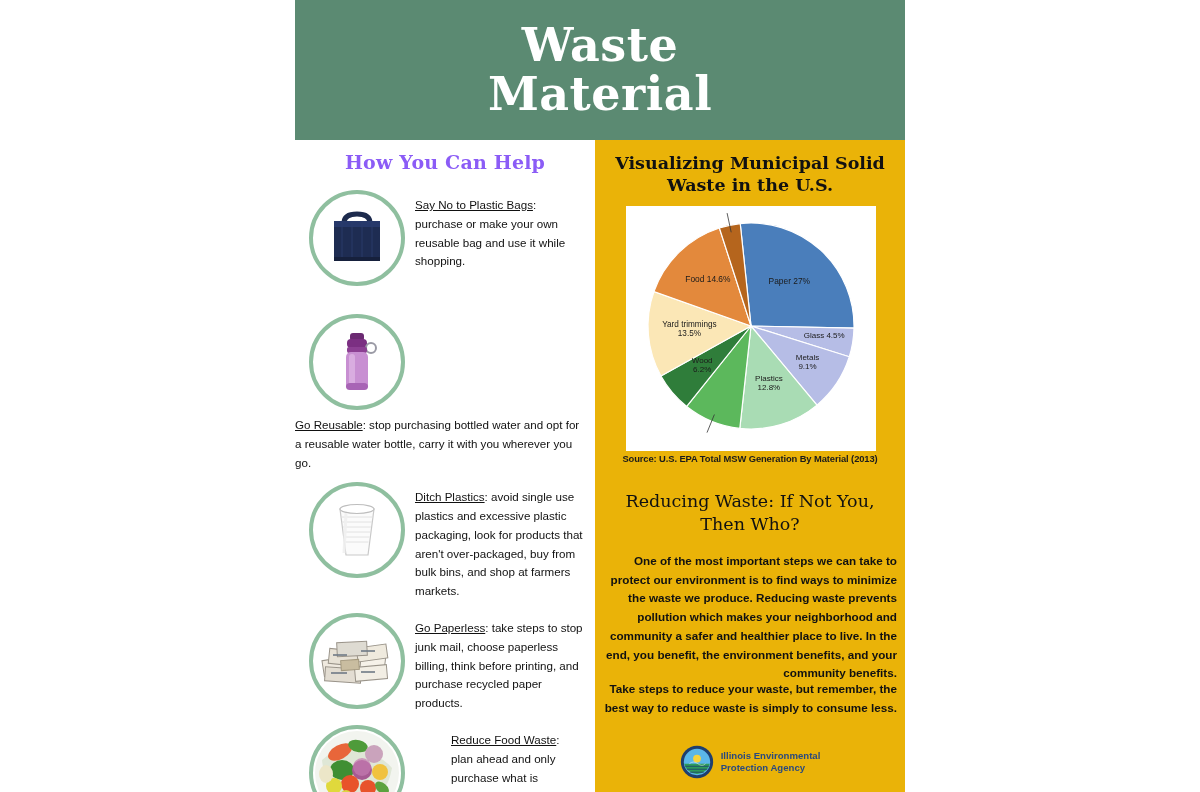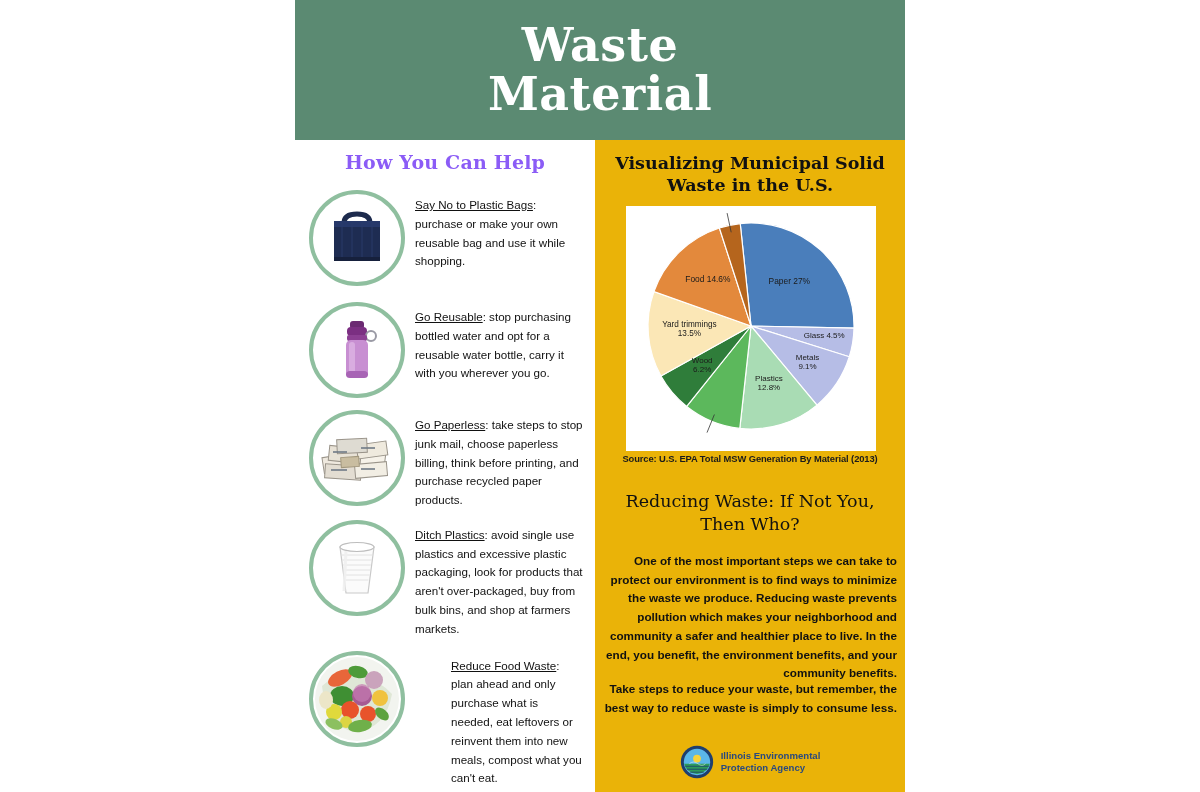--- a/index.html
+++ b/index.html
@@ -38,21 +38,21 @@
     background:#ffffff;box-sizing:border-box;
   }
   .tip-text{
     flex:1 1 auto;font-size:11.6px;line-height:1.62;color:#111;
     padding-right:12px;padding-top:6px;
   }
   .tip-term{text-decoration:underline;}
 
   
   .tip-1{margin-top:2px;}
-  .tip-2{margin-top:16px;}
+  .tip-2{margin-top:28px;flex-direction:column;}
   .tip-3{margin-top:12px;}
   .tip-4{margin-top:10px;}
   .tip-5{margin-top:12px;gap:36px;}
 
   
   .right-panel{
     position:absolute;left:595px;top:140px;width:310px;height:764px;
     background:#eab308;
   }
   .panel-heading{
@@ -134,20 +134,41 @@
             <rect x="27" y="14" width="20" height="9" rx="4" fill="#7b2f82"></rect>
             <circle cx="51" cy="23" r="5" fill="none" stroke="#9a9aa5" stroke-width="2"></circle>
             <rect x="27" y="22" width="20" height="6" rx="2" fill="#8c3f93"></rect>
             <rect x="26" y="27" width="22" height="38" rx="5" fill="#c88fd2"></rect>
             <rect x="29" y="29" width="6" height="33" rx="3" fill="#dcb2e3" opacity=".85"></rect>
             <rect x="26" y="58" width="22" height="7" rx="4" fill="#a864b5"></rect>
           </svg>
         </div>
         <div class="tip-text">
           <span class="tip-term">Go Reusable</span><span>: stop purchasing bottled water and opt for a reusable water bottle, carry it with you wherever you go.</span>
+        </div>
+      </div>
+
+      <div class="tip tip-4">
+        <div class="tip-figure">
+          <svg class="ill" width="74" height="74" viewBox="0 0 74 74" aria-hidden="true">
+            <path d="M20 16 L54 16 L48 62 L26 62 Z" fill="#fbfbfb" stroke="#c9c9c9" stroke-width="1.2"></path>
+            <ellipse cx="37" cy="16" rx="17" ry="4.5" fill="#ffffff" stroke="#bdbdbd" stroke-width="1.2"></ellipse>
+            <g stroke="#e2e2e2" stroke-width="1">
+              <path d="M21.5 24 L52.5 24"></path>
+                <path d="M22.3 29 L51.7 29"></path>
+              <path d="M23.1 34 L50.9 34"></path>
+                <path d="M23.9 39 L50.1 39"></path>
+              <path d="M24.7 44 L49.3 44"></path>
+                <path d="M25.5 49 L48.5 49"></path>
+            </g>
+            <path d="M26 20 L24 60" stroke="#f0f0f0" stroke-width="3" opacity=".9"></path>
+          </svg>
+        </div>
+        <div class="tip-text">
+          <span class="tip-term">Ditch Plastics</span><span>: avoid single use plastics and excessive plastic packaging, look for products that aren't over-packaged, buy from bulk bins, and shop at farmers markets.</span>
         </div>
       </div>
 
       <div class="tip tip-3">
         <div class="tip-figure">
           <svg class="ill" width="80" height="74" viewBox="0 0 80 74" aria-hidden="true">
             <g stroke="#9a948a" stroke-width="1">
               <rect x="6" y="34" width="34" height="16" fill="#efe9df" transform="rotate(-9 23 42)"></rect>
               <rect x="34" y="30" width="34" height="16" fill="#f6f2e9" transform="rotate(7 51 38)"></rect>
               <rect x="12" y="26" width="32" height="15" fill="#e8e2d6" transform="rotate(6 28 33)"></rect>
@@ -160,41 +181,20 @@
               <rect x="16" y="30" width="14" height="2"></rect>
               <rect x="44" y="26" width="14" height="2"></rect>
               <rect x="14" y="48" width="16" height="2"></rect>
               <rect x="44" y="47" width="14" height="2"></rect>
             </g>
             <rect x="24" y="36" width="18" height="10" fill="#c9bda0" stroke="#a2977c" stroke-width="1" transform="rotate(-4 33 41)"></rect>
           </svg>
         </div>
         <div class="tip-text">
           <span class="tip-term">Go Paperless</span><span>: take steps to stop junk mail, choose paperless billing, think before printing, and purchase recycled paper products.</span>
-        </div>
-      </div>
-
-      <div class="tip tip-4">
-        <div class="tip-figure">
-          <svg class="ill" width="74" height="74" viewBox="0 0 74 74" aria-hidden="true">
-            <path d="M20 16 L54 16 L48 62 L26 62 Z" fill="#fbfbfb" stroke="#c9c9c9" stroke-width="1.2"></path>
-            <ellipse cx="37" cy="16" rx="17" ry="4.5" fill="#ffffff" stroke="#bdbdbd" stroke-width="1.2"></ellipse>
-            <g stroke="#e2e2e2" stroke-width="1">
-              <path d="M21.5 24 L52.5 24"></path>
-                <path d="M22.3 29 L51.7 29"></path>
-              <path d="M23.1 34 L50.9 34"></path>
-                <path d="M23.9 39 L50.1 39"></path>
-              <path d="M24.7 44 L49.3 44"></path>
-                <path d="M25.5 49 L48.5 49"></path>
-            </g>
-            <path d="M26 20 L24 60" stroke="#f0f0f0" stroke-width="3" opacity=".9"></path>
-          </svg>
-        </div>
-        <div class="tip-text">
-          <span class="tip-term">Ditch Plastics</span><span>: avoid single use plastics and excessive plastic packaging, look for products that aren't over-packaged, buy from bulk bins, and shop at farmers markets.</span>
         </div>
       </div>
 
       <div class="tip tip-5">
         <div class="tip-figure">
           <svg class="ill" width="86" height="86" viewBox="0 0 86 86" aria-hidden="true">
             <circle cx="43" cy="43" r="42" fill="#f2f4ef"></circle>
             <path d="M8 30 q18 -16 38 -10 q22 6 32 18 q-6 34 -36 38 q-30 -4 -34 -46Z" fill="#dfe7d6"></path>
             <ellipse cx="26" cy="22" rx="13" ry="7" fill="#e8663a" transform="rotate(-28 26 22)"></ellipse>
             <ellipse cx="44" cy="16" rx="10" ry="6" fill="#4e9b3a" transform="rotate(14 44 16)"></ellipse>

